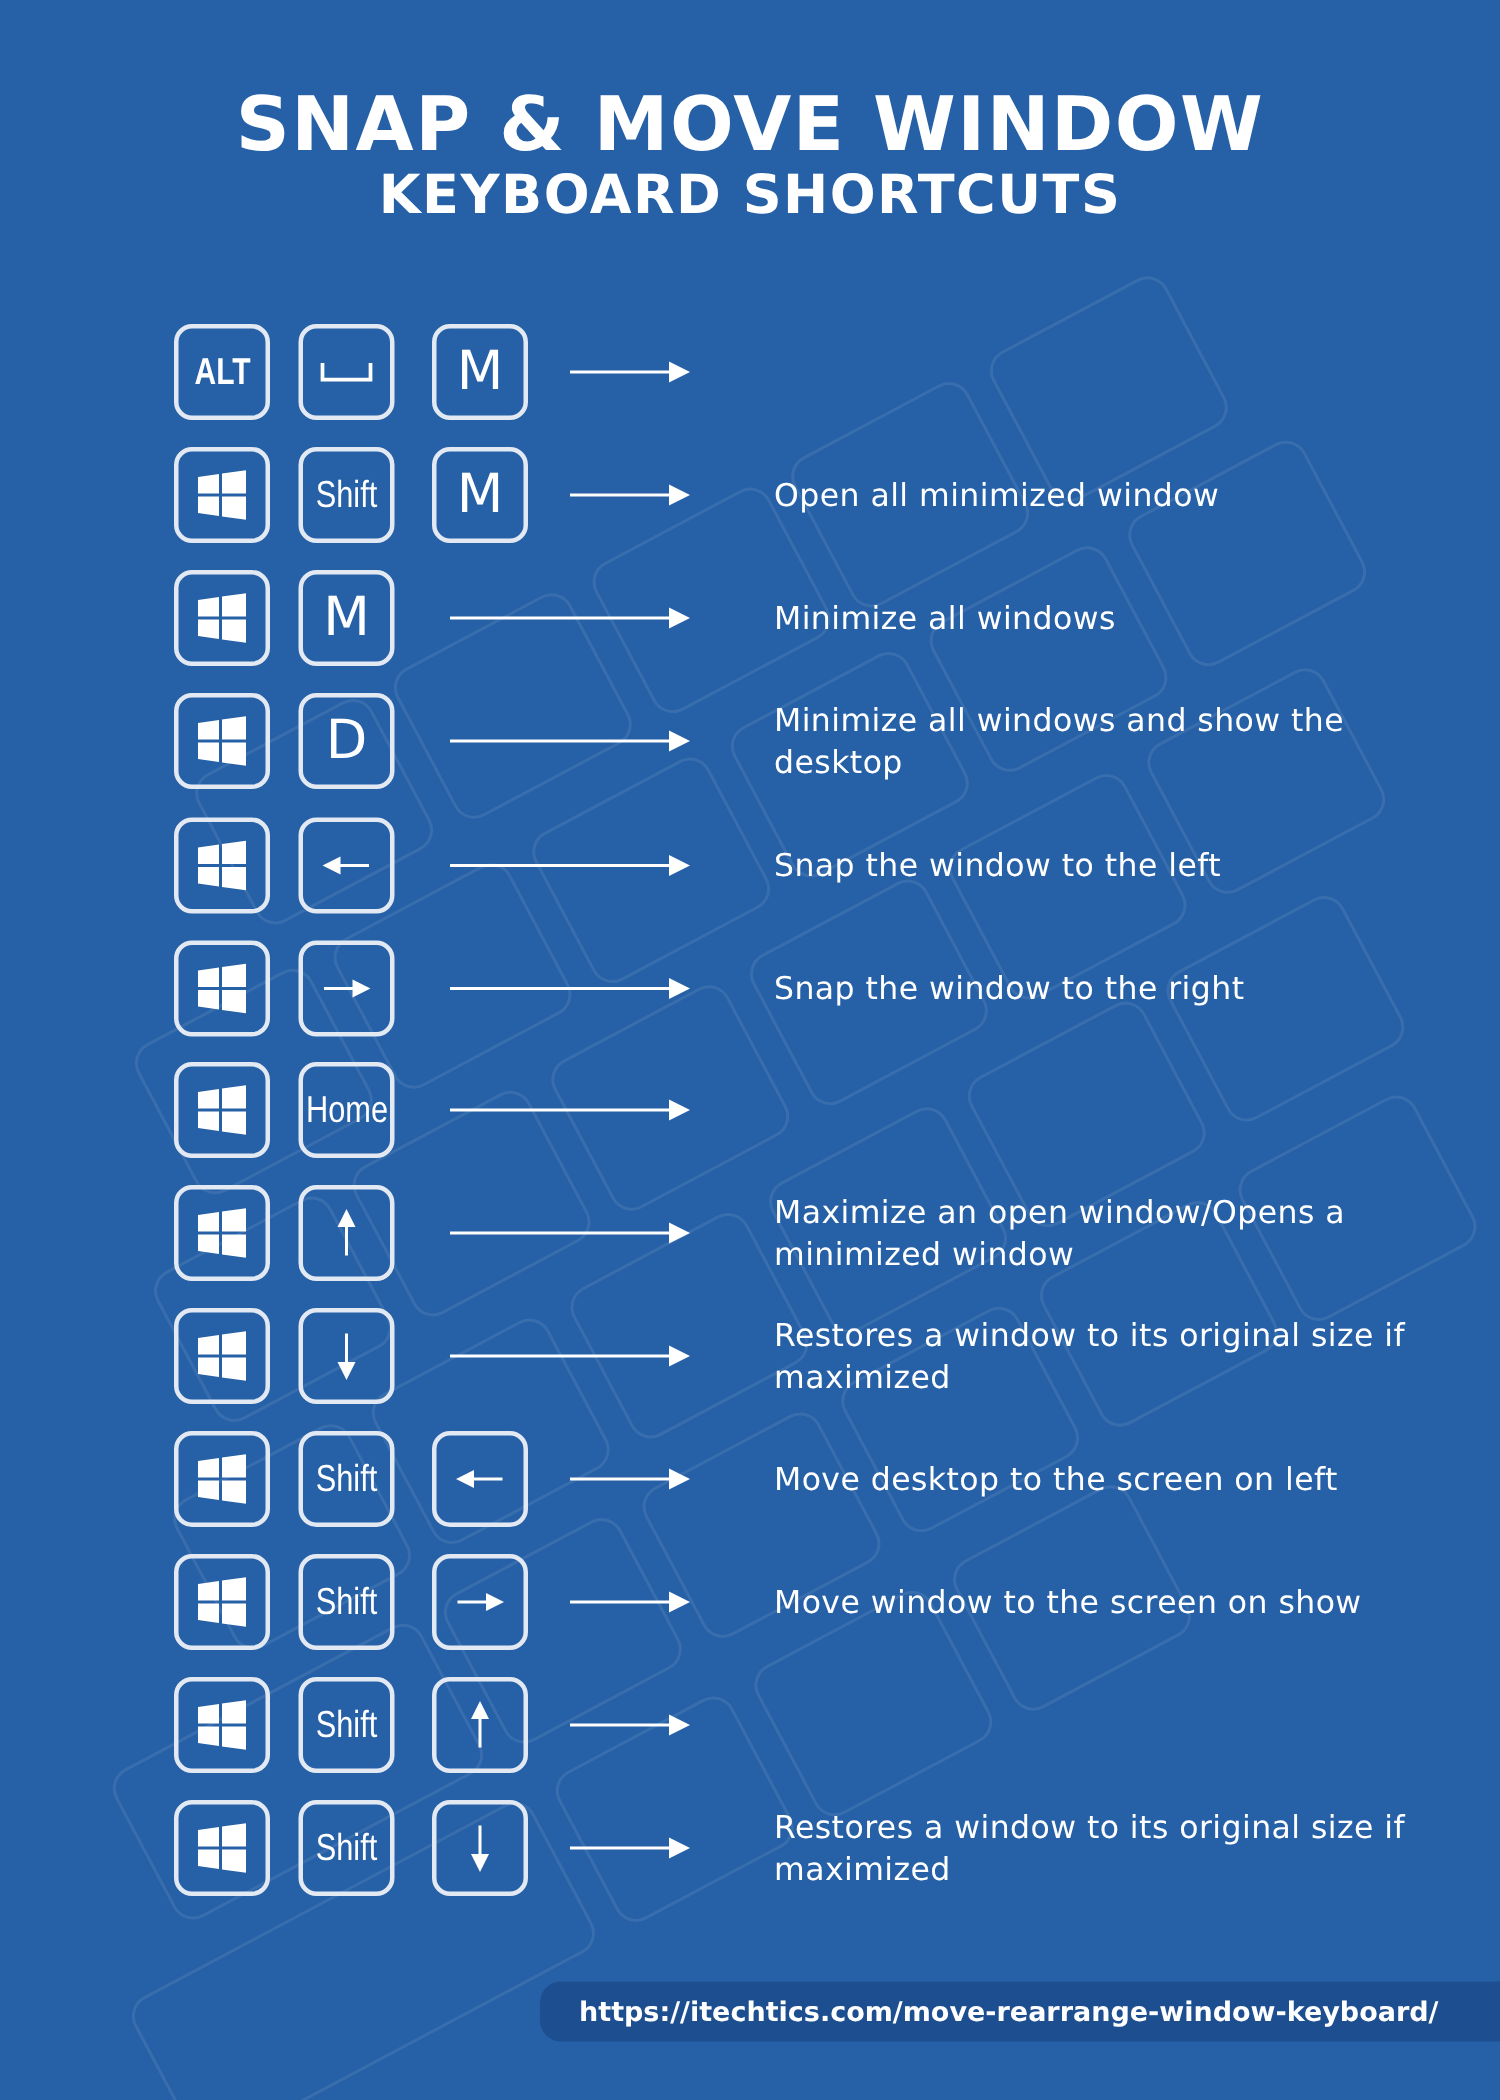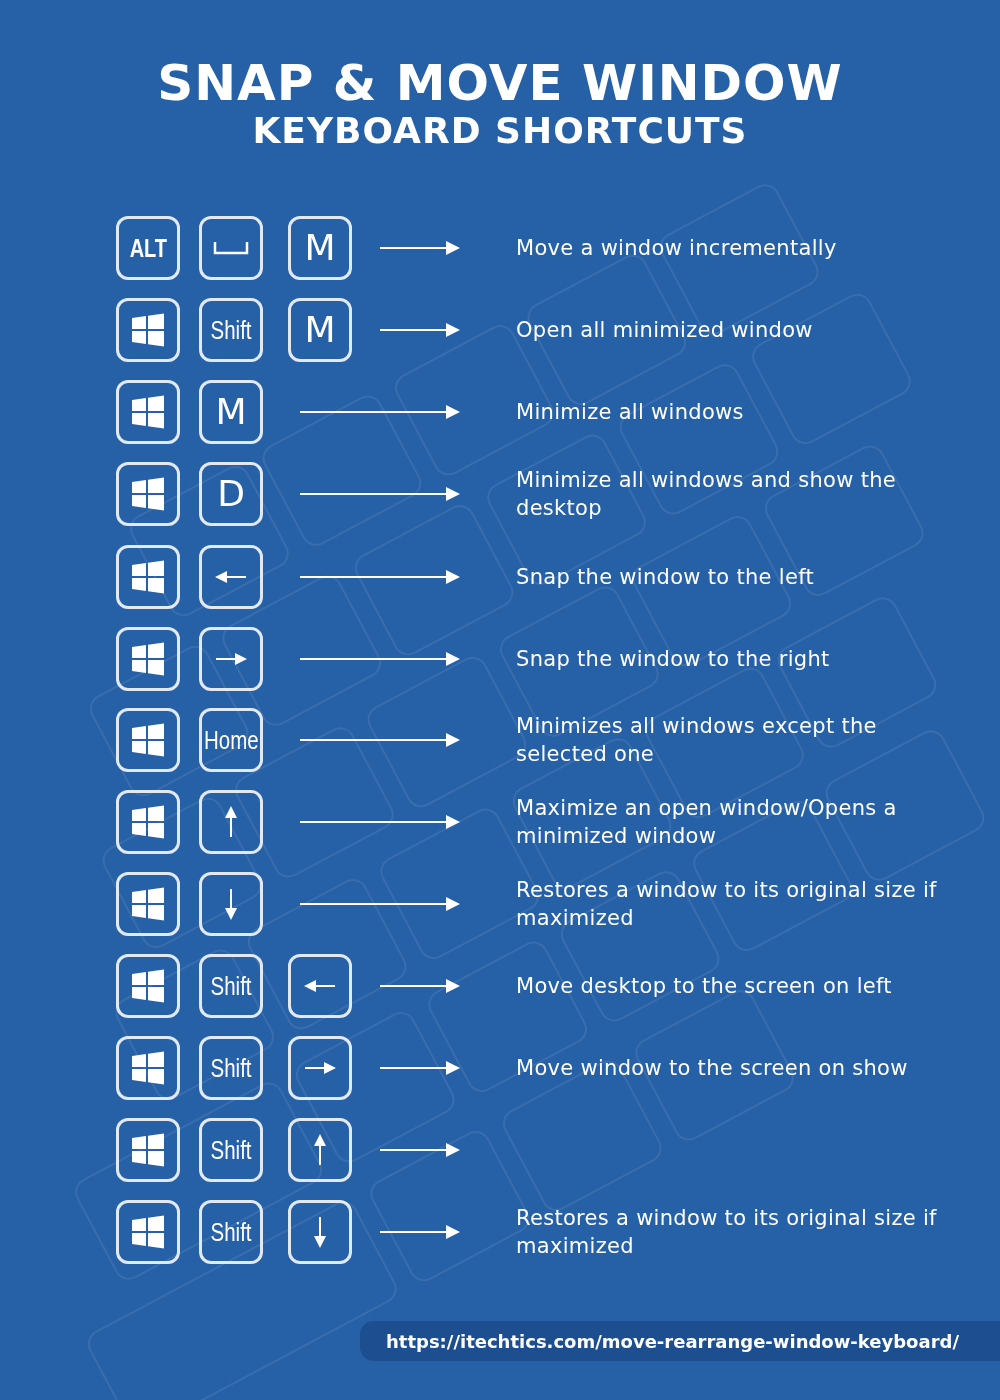--- a/index.html
+++ b/index.html
@@ -110,23 +110,20 @@
           </svg>
         </span>
       </div>
       <div class="key c2">
         <span class="txt-big">M</span>
       </div>
       <div class="arrow short">
         <div class="line"></div>
         <div class="head"></div>
       </div>
-      <div class="desc">
-        <span>Move a window incrementally</span>
-      </div>
     </div>
     <div class="row" style="top: 298px;">
       <div class="key c0">
         <span style="display: flex;">
           <svg width="34" height="34" viewBox="0 0 34 34">
             <polygon points="1,5 15,3 15,16 1,16" fill="#fff"></polygon>
             <polygon points="17,2.7 33,0.5 33,16 17,16" fill="#fff"></polygon>
             <polygon points="1,18 15,18 15,31 1,29" fill="#fff"></polygon>
             <polygon points="17,18 33,18 33,33.5 17,31.3" fill="#fff"></polygon>
           </svg>
@@ -237,40 +234,37 @@
         </span>
       </div>
       <div class="arrow long">
         <div class="line"></div>
         <div class="head"></div>
       </div>
       <div class="desc">
         <span>Snap the window to the right</span>
       </div>
     </div>
-    <div class="row" style="top: 708px;">
+    <div class="row" style="top: 708px; text-align: right;">
       <div class="key c0">
         <span style="display: flex;">
           <svg width="34" height="34" viewBox="0 0 34 34">
             <polygon points="1,5 15,3 15,16 1,16" fill="#fff"></polygon>
             <polygon points="17,2.7 33,0.5 33,16 17,16" fill="#fff"></polygon>
             <polygon points="1,18 15,18 15,31 1,29" fill="#fff"></polygon>
             <polygon points="17,18 33,18 33,33.5 17,31.3" fill="#fff"></polygon>
           </svg>
         </span>
       </div>
       <div class="key c1">
         <span class="txt-cond">Home</span>
       </div>
       <div class="arrow long">
         <div class="line"></div>
         <div class="head"></div>
-      </div>
-      <div class="desc">
-        <span>Minimizes all windows except the selected one</span>
       </div>
     </div>
     <div class="row" style="top: 790px;">
       <div class="key c0">
         <span style="display: flex;">
           <svg width="34" height="34" viewBox="0 0 34 34">
             <polygon points="1,5 15,3 15,16 1,16" fill="#fff"></polygon>
             <polygon points="17,2.7 33,0.5 33,16 17,16" fill="#fff"></polygon>
             <polygon points="1,18 15,18 15,31 1,29" fill="#fff"></polygon>
             <polygon points="17,18 33,18 33,33.5 17,31.3" fill="#fff"></polygon>

